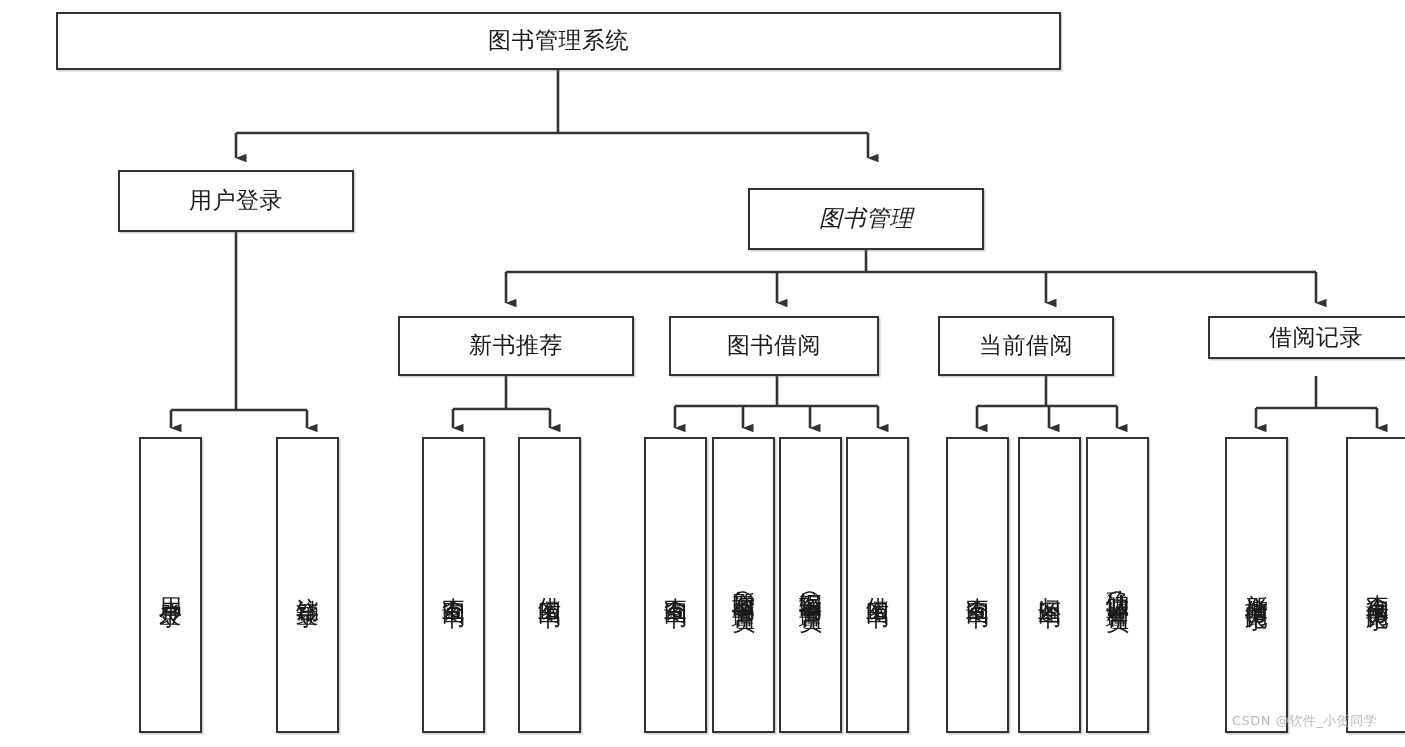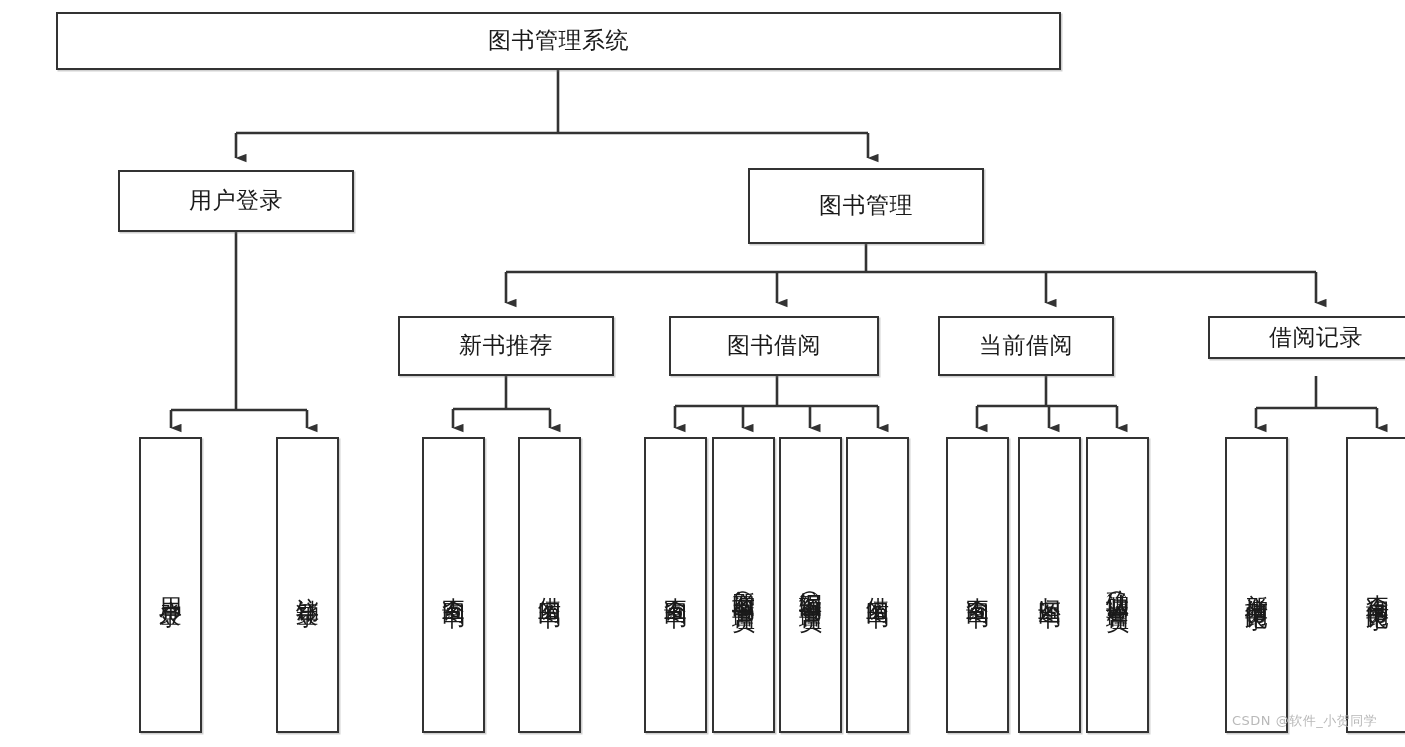--- a/index.html
+++ b/index.html
@@ -120,25 +120,25 @@
     </g>
   </svg>
 
   <div class="node horiz" style="left:20px; top:12px; width:1005px; height:58px;">
     <span class="lbl">图书管理系统</span>
   </div>
 
   <div class="node horiz" style="left:82px; top:170px; width:236px; height:62px;">
     <span class="lbl">用户登录</span>
   </div>
-  <div class="node horiz" style="left:712px; top:168px; width:236px; height:76px;">
+  <div class="node horiz" style="left:712px; top:188px; width:236px; height:62px;font-style:italic;">
     <span class="lbl">图书管理</span>
   </div>
 
-  <div class="node horiz" style="left:362px; top:316px; width:216px; height:60px;">
+  <div class="node horiz" style="left:362px; top:316px; width:236px; height:60px;">
     <span class="lbl">新书推荐</span>
   </div>
   <div class="node horiz" style="left:633px; top:316px; width:210px; height:60px;">
     <span class="lbl">图书借阅</span>
   </div>
   <div class="node horiz" style="left:902px; top:316px; width:176px; height:60px;">
     <span class="lbl">当前借阅</span>
   </div>
   <div class="node horiz" style="left:1172px; top:316px; width:216px; height:43px;">
     <span class="lbl">借阅记录</span>

